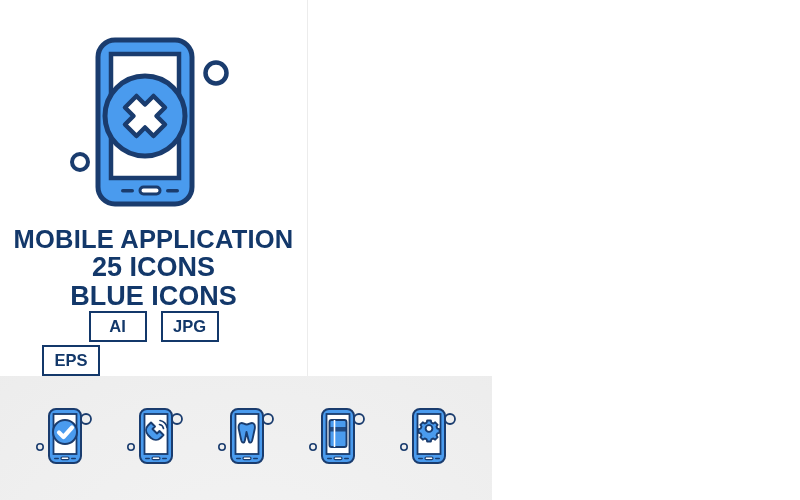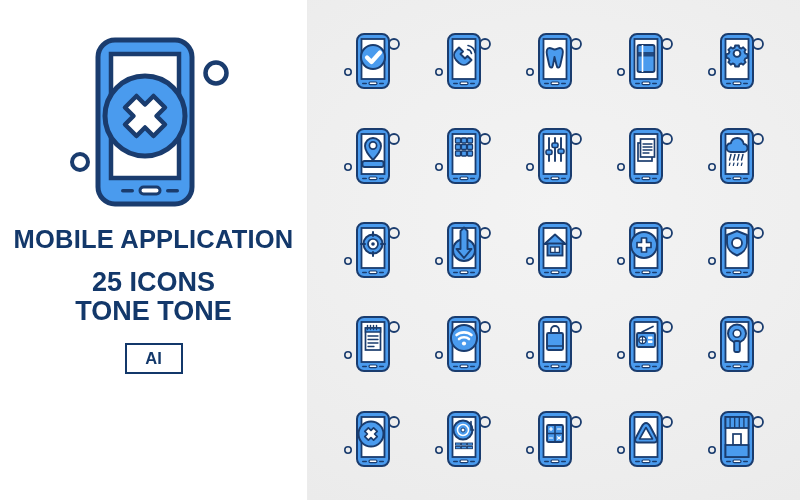--- a/index.html
+++ b/index.html
@@ -2,21 +2,21 @@
 <html><head>
 <meta charset="utf-8">
 <style>
   * { margin:0; padding:0; box-sizing:border-box; }
   html, body {
     width:800px; height:500px; overflow:hidden;
     font-family:"Liberation Sans", sans-serif;
     background:#ffffff;
   }
   #poster {
-    position:relative; width:800px; height:449px; display:flex;
+    position:relative; width:800px; height:449px; display:flex;flex-direction:column;
   }
 
   
   #left-panel {
     position:relative;
     width:308px; height:500px;
     background:#ffffff;
     display:flex; flex-direction:column;
     align-items:center;
     border-right:1px solid #ececec;
@@ -36,29 +36,28 @@
     text-align:center;
     color:#123a6b;
   }
   #main-title {
     font-size:25.5px; font-weight:bold;
     letter-spacing:0.2px;
     color:#13386a;
     line-height:1.05;
   }
   #sub-title {
-    margin-top:15px;
+    margin-top:0;
     font-size:27px; font-weight:bold;
     color:#13386a;
     line-height:1.07;
   }
   #sub-title .sub-line { display:block; }
 
   #formats {
-    margin-top:17px;
     width:235px;
     display:flex; flex-wrap:wrap;
     justify-content:flex-end;
     gap:3px 14px;
   }
   .format-badge {
     border:2.5px solid #13386a;
     color:#13386a;
     font-size:16.5px;
     font-weight:bold;
@@ -120,29 +119,31 @@
         <rect x="76" y="159" width="20" height="7" rx="3.5" fill="#ffffff" stroke="#1a3c6e" stroke-width="3"></rect>
         <rect x="57" y="161" width="13" height="3.5" rx="1.75" fill="#1a3c6e"></rect>
         <rect x="102" y="161" width="13" height="3.5" rx="1.75" fill="#1a3c6e"></rect>
       </svg>
     </div>
 
     <div id="title-block">
       <div id="main-title">MOBILE APPLICATION</div>
       <div id="sub-title">
         <span class="sub-line">25 ICONS</span>
-        <span class="sub-line">TONE TONE</span>
+        <span class="sub-line">BLUE ICONS</span>
       </div>
     </div>
 
     <div id="formats">
       <div class="format-row">
         <span class="format-badge">AI</span>
+        <span class="format-badge">JPG</span>
       </div>
       <div class="format-row" style="justify-content:flex-start; padding-left:6px;">
+        <span class="format-badge">EPS</span>
       </div>
     </div>
   </div>
 
   <div id="right-panel">
     <div id="icon-grid">
 
       <div class="grid-cell">
         <svg viewBox="0 0 64 74">
           <circle cx="52" cy="20" r="5" fill="none" stroke="#1a3c6e" stroke-width="1.8"></circle>

